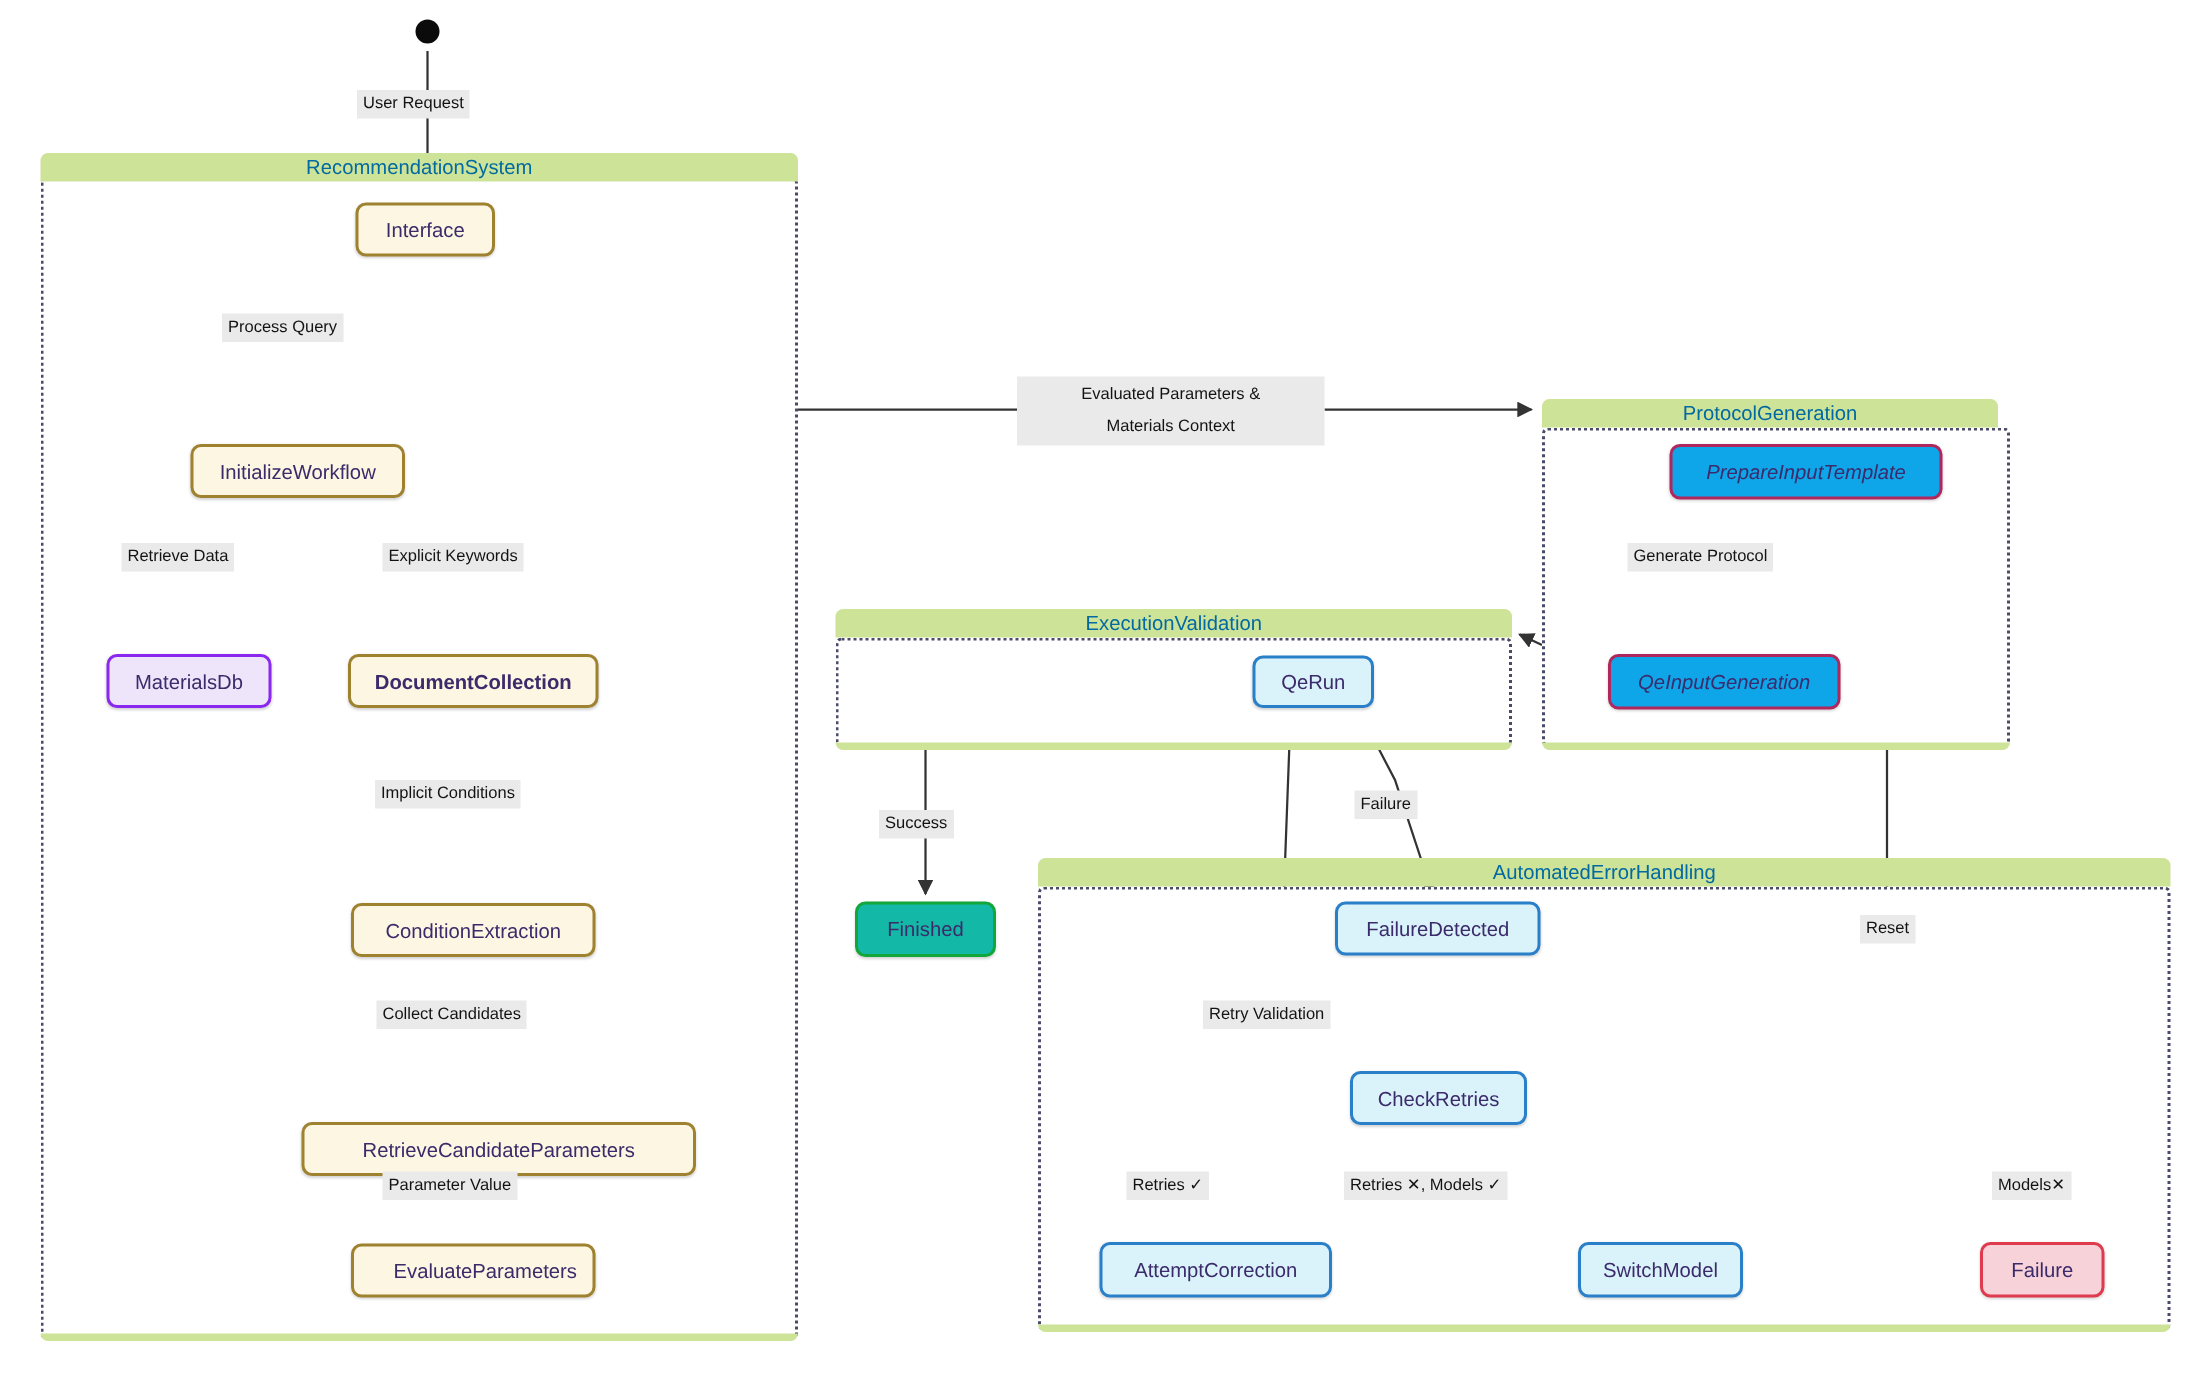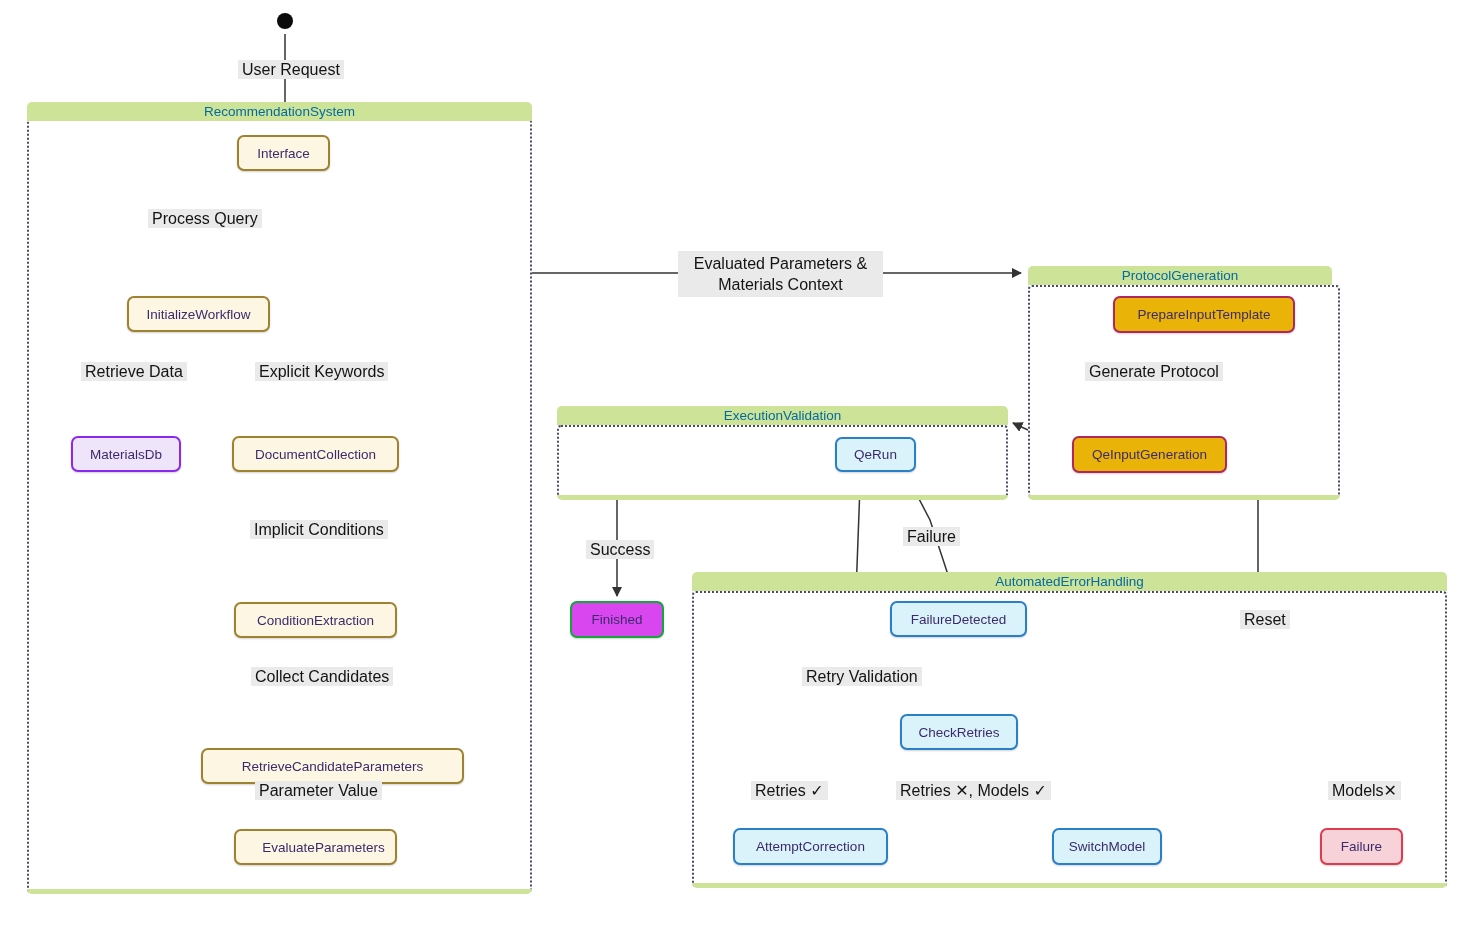--- a/index.html
+++ b/index.html
@@ -62,30 +62,30 @@
     justify-content: center;
     font-size: 13.5px;
     color: #3b2b6b;
     white-space: nowrap;
     border-width: 2px;
     border-style: solid;
     box-shadow: 0 1px 2px rgba(0,0,0,0.18);
   }
   .n-tan    { background: #fdf6e3; border-color: #9f8230; }
   .n-purple { background: #efe5fb; border-color: #8b28ef; }
-  .n-pink   { background: #eab308; border-color: #b0275e; }
+  .n-pink   { background: #0ea5e9; border-color: #b0275e; font-style: italic; }
   .n-blue   { background: #daf3fb; border-color: #2a7fc9; }
-  .n-green  { background: #d946ef; border-color: #12a63b; }
+  .n-green  { background: #14b8a6; border-color: #12a63b; }
   .n-red    { background: #f7d2d8; border-color: #e03a4e; }
   
   .elabel {
     position: absolute;
     background: #eaeaea;
     color: #131313;
-    font-size: 16px;
+    font-size: 11px;
     line-height: 17px;
     padding: 1px 4px;
     white-space: pre;
     text-align: center;
     box-sizing: border-box;
   }
   .elabel.two-line { line-height: 21px; padding: 2px 6px; }
   .start-dot {
     position: absolute;
     width: 16px;
@@ -163,21 +163,21 @@
   <div class="cluster" style="left:692px; top:591px; width:755px; height:296px;"></div>
   <div class="cluster-title" style="left:692px; top:572px; width:755px;">AutomatedErrorHandling</div>
   <div class="cluster-foot" style="left:692px; top:883px; width:755px;"></div>
 
   <div class="node n-tan" style="left:237px; top:135px; width:93px; height:36px;">Interface</div>
 
   <div class="node n-tan" style="left:127px; top:296px; width:143px; height:36px;">InitializeWorkflow</div>
 
   <div class="node n-purple" style="left:71px; top:436px; width:110px; height:36px;">MaterialsDb</div>
 
-  <div class="node n-tan" style="left:232px; top:436px; width:167px; height:36px;">DocumentCollection</div>
+  <div class="node n-tan" style="left:232px; top:436px; width:167px; height:36px;font-weight:bold;">DocumentCollection</div>
 
   <div class="node n-tan" style="left:234px; top:602px; width:163px; height:36px;">ConditionExtraction</div>
 
   <div class="node n-tan" style="left:201px; top:716px; width:263px; height:36px;margin-top:32px;">RetrieveCandidateParameters</div>
 
   <div class="node n-tan" style="left:234px; top:829px; width:163px; height:36px;padding-left:16px;">EvaluateParameters</div>
 
   <div class="node n-pink" style="left:1113px; top:296px; width:182px; height:37px;">PrepareInputTemplate</div>
 
   <div class="node n-pink" style="left:1072px; top:436px; width:155px; height:37px;">QeInputGeneration</div>

